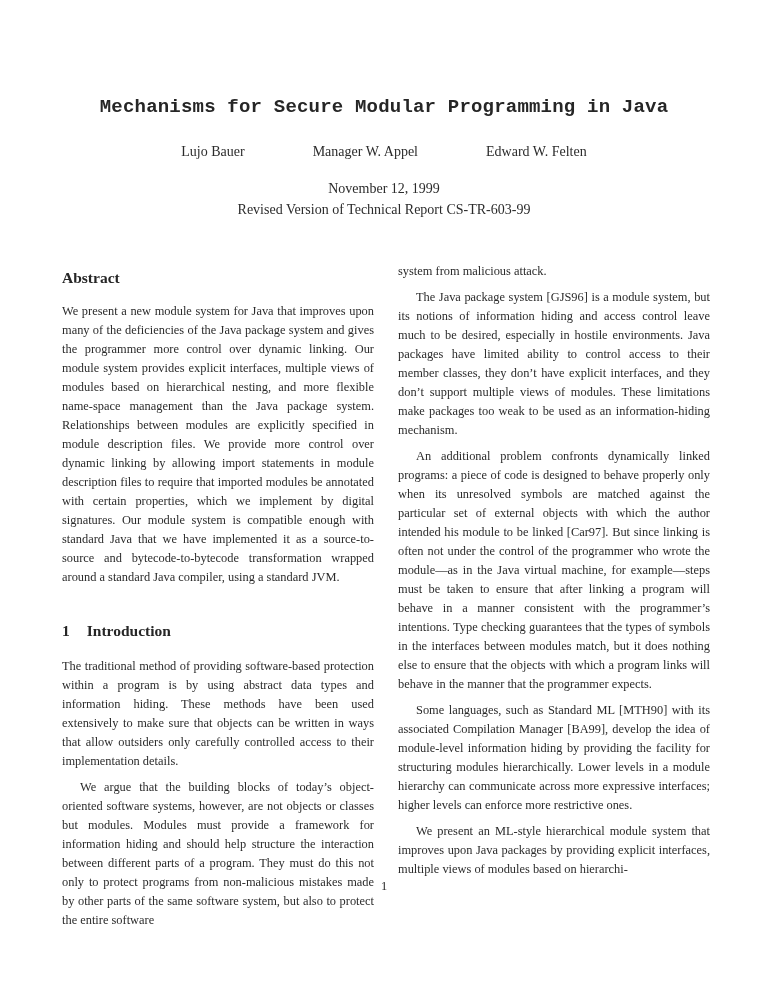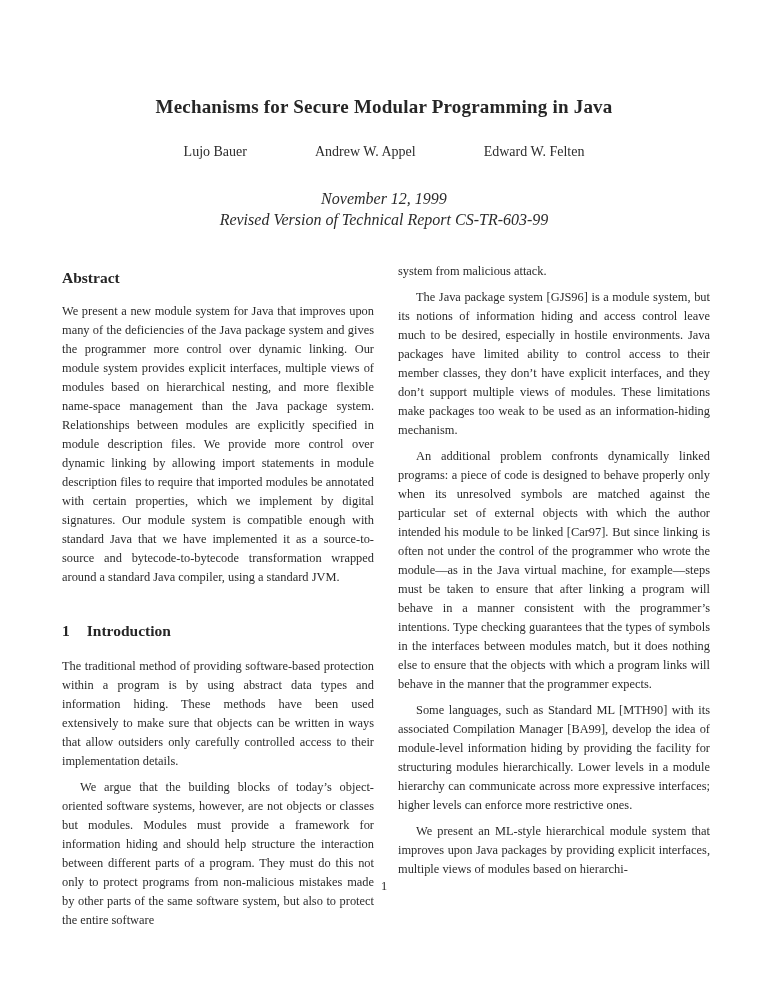--- a/index.html
+++ b/index.html
@@ -19,37 +19,37 @@
     left: 0;
     width: 100%;
     text-align: center;
   }
   .title {
     margin: 0;
     font-size: 19px;
     font-weight: bold;
     letter-spacing: 0.2px;
     color: #262626;
+    font-family: Liberation Mono, monospace;
   }
   .authors {
     margin-top: 26px;
     display: flex;
     justify-content: center;
     gap: 68px;
     font-size: 14px;
   }
   .affiliation {
     margin-top: 5px;
     font-size: 14px;
   }
   .dates {
-    margin-top: 28px;
-    font-size: 16px;
+    margin-top: 18px;
+    font-size: 14px;
     line-height: 21px;
-    font-style: italic;
   }
   .columns {
     position: absolute;
     top: 262px;
     left: 62px;
     width: 648px;
     display: flex;
     gap: 24px;
   }
   .col {
@@ -84,21 +84,21 @@
 </style>
 </head>
 <body>
 
 <div class="page">
 
   <div class="header">
     <h1 class="title">Mechanisms for Secure Modular Programming in Java</h1>
     <div class="authors">
       <span>Lujo Bauer</span>
-      <span>Andrew W. Appel</span>
+      <span>Manager W. Appel</span>
       <span>Edward W. Felten</span>
     </div>
     <div class="dates">
       <div>November 12, 1999</div>
       <div>Revised Version of Technical Report CS-TR-603-99</div>
     </div>
   </div>
 
   <div class="columns">
 

